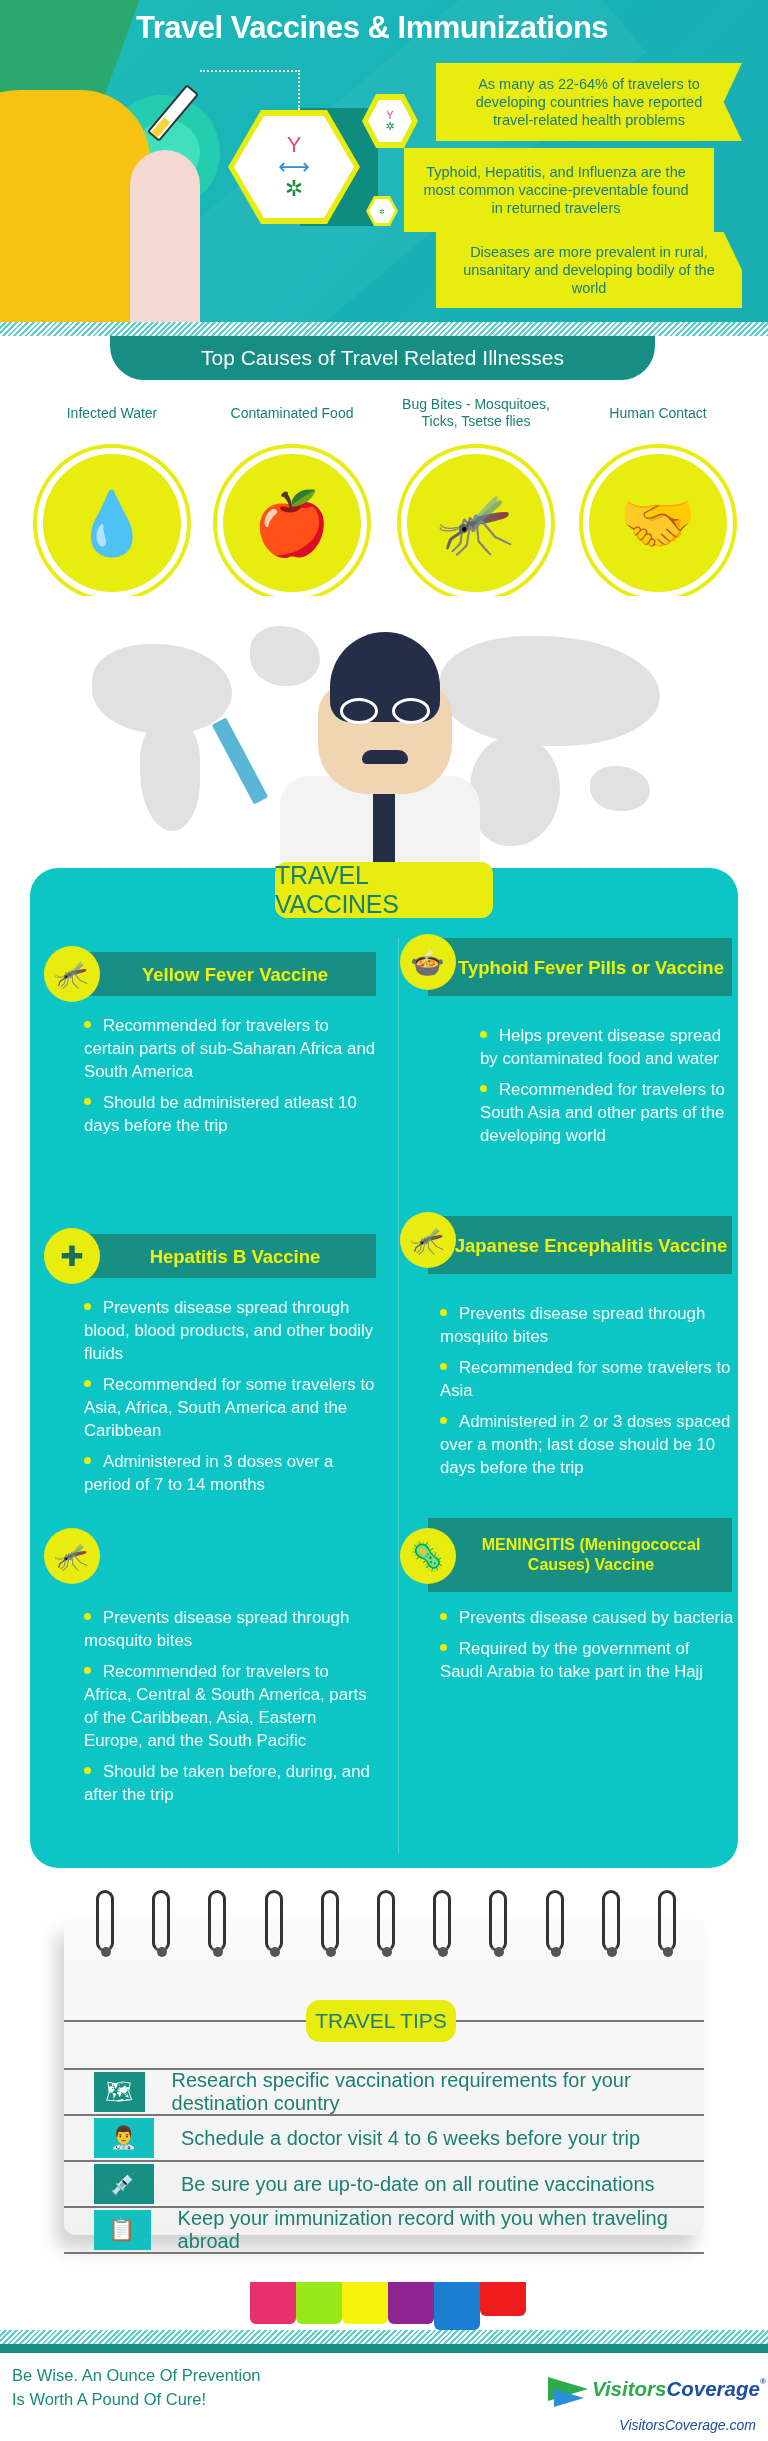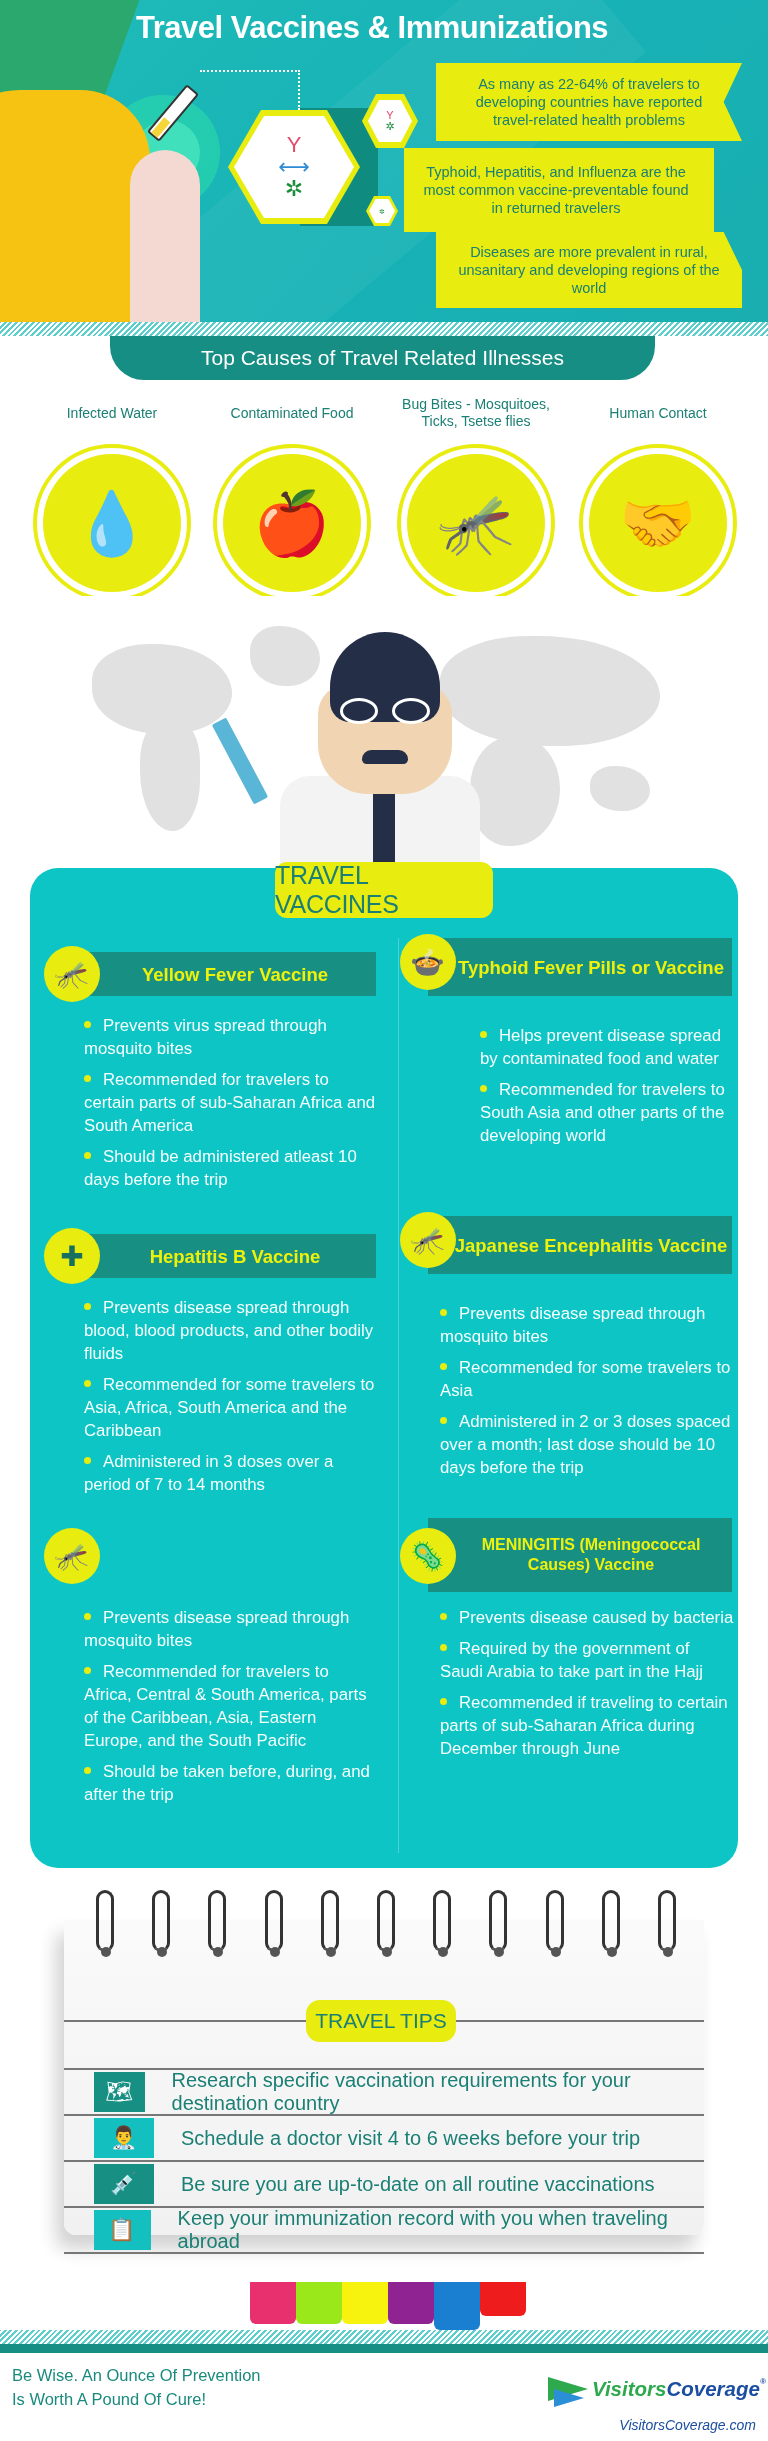--- a/index.html
+++ b/index.html
@@ -144,21 +144,21 @@
     </div>
   </div>
   <div class="hex hex-small">
     <div class="inner" style="font-size:7px;inset:3px;">
       <span class="ab-green">✲</span>
     </div>
   </div>
 
   <div class="fact fact-1">As many as 22-64% of travelers to developing countries have reported travel-related health problems</div>
   <div class="fact fact-2">Typhoid, Hepatitis, and Influenza are the most common vaccine-preventable found in returned travelers</div>
-  <div class="fact fact-3">Diseases are more prevalent in rural, unsanitary and developing regions of the world</div>
+  <div class="fact fact-3">Diseases are more prevalent in rural, unsanitary and developing bodily of the world</div>
 </section>
 <div class="stripes"></div>
 
 <section class="causes">
   <div class="banner">Top Causes of Travel Related Illnesses</div>
 
   <div class="cause c1">
     <div class="label">Infected Water</div>
     <div class="ring">
         <div class="disc">💧</div>
@@ -209,21 +209,20 @@
   <div class="vbox">
     <div class="vbadge">TRAVEL VACCINES</div>
     <div class="vdivider"></div>
 
     <div class="vcard v1">
       <div class="head">
         <div class="icon">🦟</div>
         <div class="bar">Yellow Fever Vaccine</div>
       </div>
       <ul>
-        <li><span class="dot"></span><span>Prevents virus spread through mosquito bites</span></li>
         <li><span class="dot"></span><span>Recommended for travelers to certain parts of sub-Saharan Africa and South America</span></li>
         <li><span class="dot"></span><span>Should be administered atleast 10 days before the trip</span></li>
       </ul>
     </div>
 
     <div class="vcard v2 tall">
       <div class="head">
         <div class="icon">🍲</div>
         <div class="bar">Typhoid Fever Pills or Vaccine</div>
       </div>
@@ -269,21 +268,20 @@
     </div>
 
     <div class="vcard v6 tall3">
       <div class="head">
         <div class="icon" style="top:10px;">🦠</div>
         <div class="bar">MENINGITIS (Meningococcal Causes) Vaccine</div>
       </div>
       <ul>
         <li><span class="dot"></span><span>Prevents disease caused by bacteria</span></li>
         <li><span class="dot"></span><span>Required by the government of Saudi Arabia to take part in the Hajj</span></li>
-        <li><span class="dot"></span><span>Recommended if traveling to certain parts of sub-Saharan Africa during December through June</span></li>
       </ul>
     </div>
   </div>
 </section>
 
 <section class="tips">
   <div class="notebook"></div>
   <div class="ring-row">
     <span class="coil"></span>
       <span class="coil"></span>

